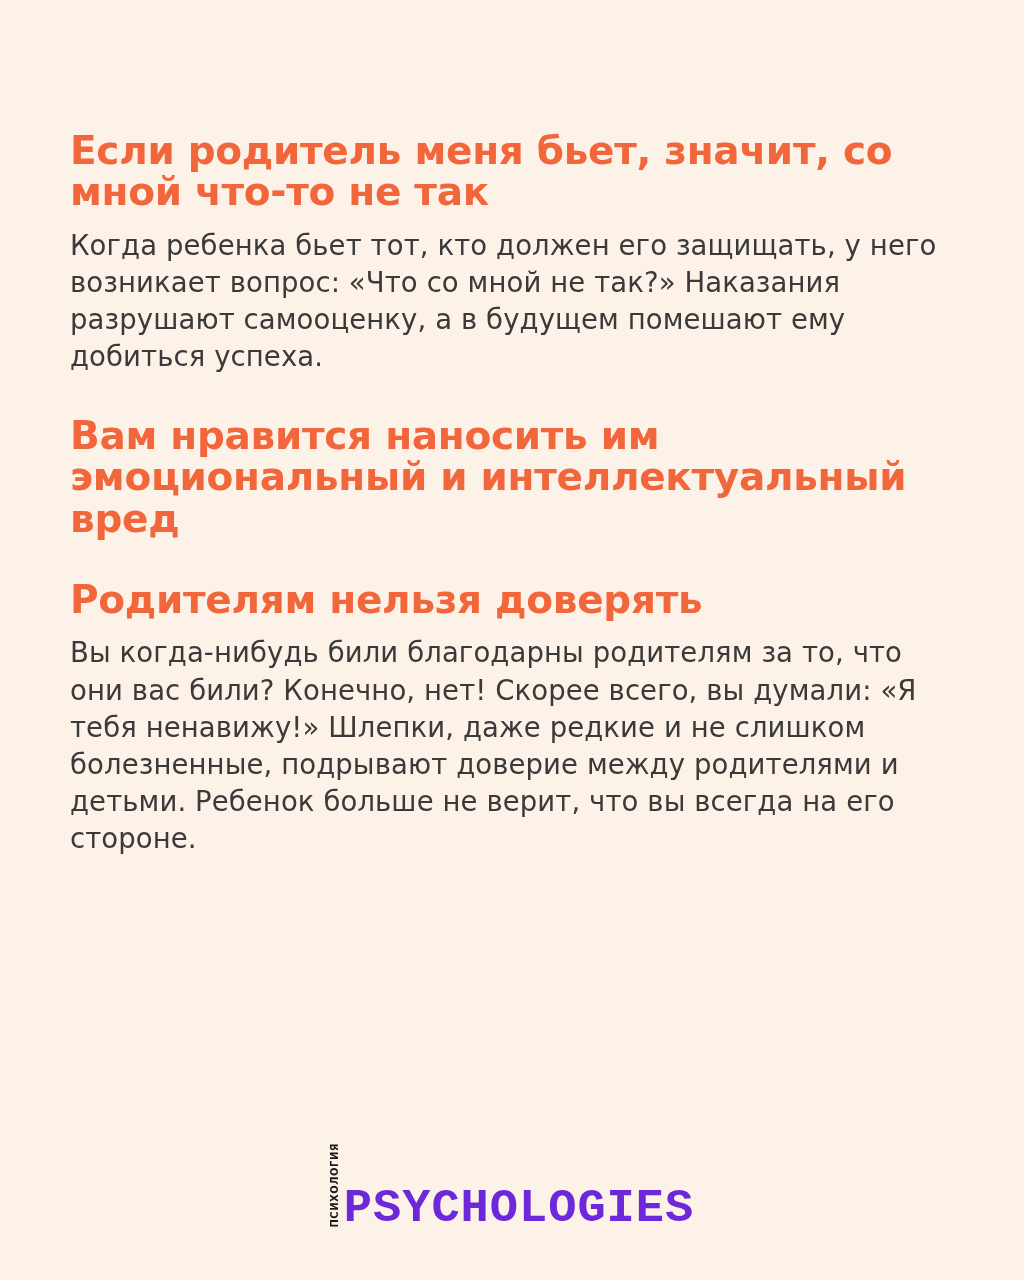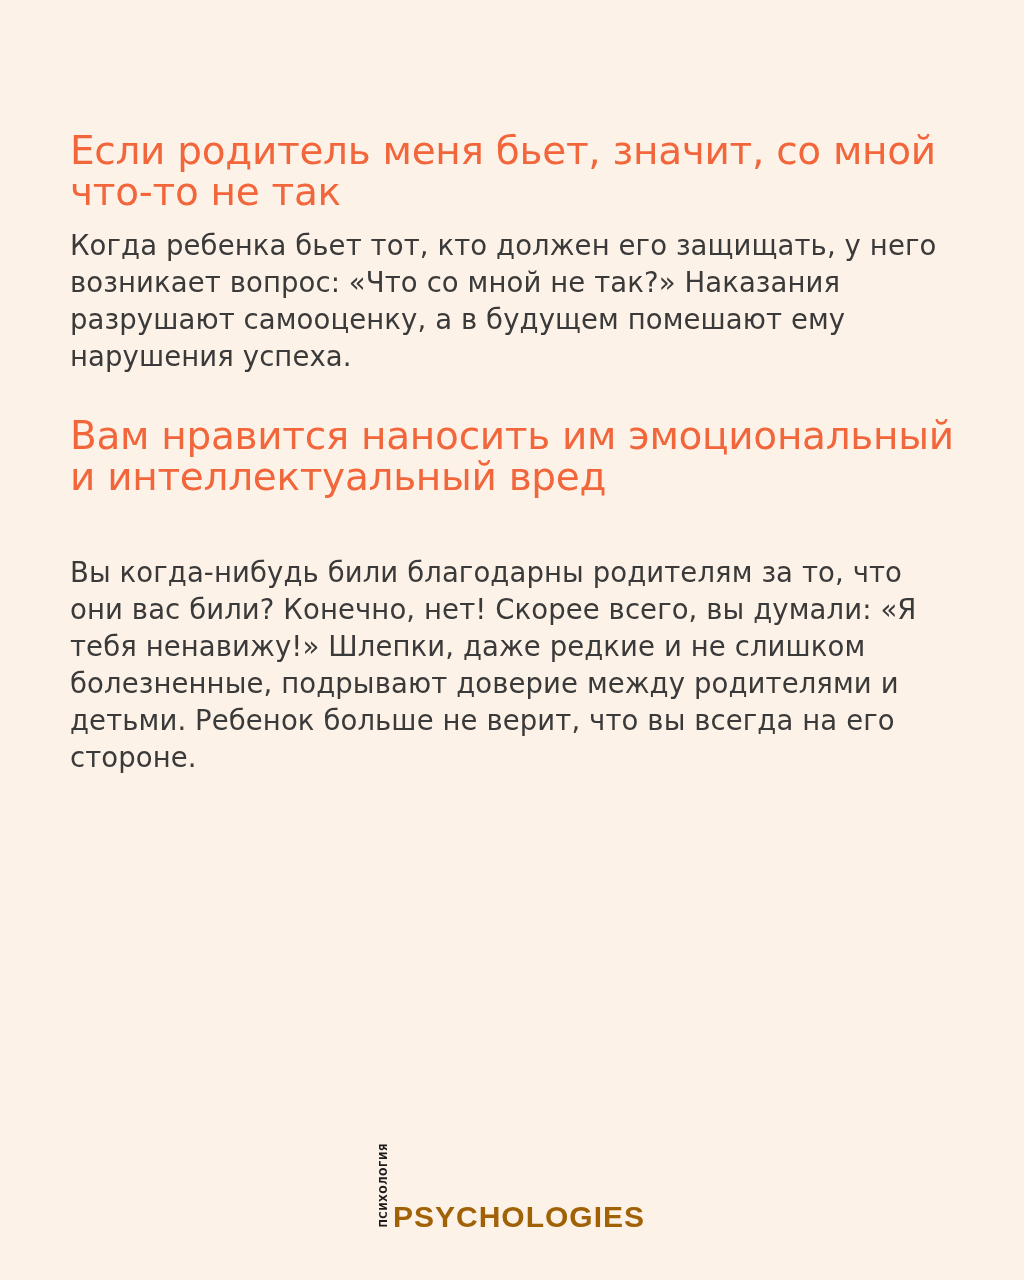--- a/index.html
+++ b/index.html
@@ -19,41 +19,41 @@
     height: 1280px;
     box-sizing: border-box;
     padding: 130px 70px 0 70px;
     background: #fdf2e7;
   }
   .section {
     margin-bottom: 34px;
   }
   .section-heading {
     color: #f2663c;
-    font-weight: 400;
+    font-weight: 700;
     font-size: 39px;
     line-height: 1.06;
     letter-spacing: -0.3px;
     margin: 0 0 14px 0;
     font-family: "DejaVu Sans", "Liberation Sans", sans-serif;
   }
   .section-body {
     color: #3a3a3a;
     font-size: 27.5px;
     line-height: 1.35;
     margin: 0;
     font-weight: 400;
     letter-spacing: 0.1px;
     font-family: "DejaVu Sans", "Liberation Sans", sans-serif;
   }
   .section--two .section-heading {
     margin-bottom: 18px;
   }
   .section--one { margin-bottom: 40px; }
-  .section--two { margin-bottom: 56px; }
+  .section--two { margin-bottom: 40px; }
   .section--three { margin-bottom: 0; }
 
   .footer {
     position: absolute;
     left: 0;
     right: 0;
     bottom: 48px;
     display: flex;
     align-items: flex-end;
     justify-content: center;
@@ -64,43 +64,44 @@
     font-size: 10px;
     font-weight: 700;
     letter-spacing: 0.5px;
     writing-mode: vertical-rl;
     transform: rotate(180deg);
     line-height: 1;
     margin-bottom: 4px;
     font-family: "DejaVu Sans", "Liberation Sans", sans-serif;
   }
   .footer-logo {
-    color: #a16207;
-    font-family: Liberation Sans, sans-serif;
-    font-size: 30px;
+    color: #6d28d9;
+    font-family: Liberation Mono, monospace;
+    font-size: 47px;
     font-weight: 700;
     letter-spacing: 1px;
     line-height: 1;
   }
 </style>
 </head>
 <body>
 
 <div class="page">
 
   <div class="section section--one">
     <h2 class="section-heading">Если родитель меня бьет, значит, со мной что-то не так</h2>
-    <p class="section-body">Когда ребенка бьет тот, кто должен его защищать, у него возникает вопрос: «Что со мной не так?» Наказания разрушают самооценку, а в будущем помешают ему нарушения успеха.</p>
+    <p class="section-body">Когда ребенка бьет тот, кто должен его защищать, у него возникает вопрос: «Что со мной не так?» Наказания разрушают самооценку, а в будущем помешают ему добиться успеха.</p>
   </div>
 
   <div class="section section--two">
     <h2 class="section-heading">Вам нравится наносить им эмоциональный и интеллектуальный вред</h2>
   </div>
 
   <div class="section section--three">
+    <h2 class="section-heading">Родителям нельзя доверять</h2>
     <p class="section-body">Вы когда-нибудь били благодарны родителям за то, что они вас били? Конечно, нет! Скорее всего, вы думали: «Я тебя ненавижу!» Шлепки, даже редкие и не слишком болезненные, подрывают доверие между родителями и детьми. Ребенок больше не верит, что вы всегда на его стороне.</p>
   </div>
 
   <div class="footer">
     <span class="footer-kicker">ПСИХОЛОГИЯ</span>
     <span class="footer-logo">PSYCHOLOGIES</span>
   </div>
 
 </div>
 

